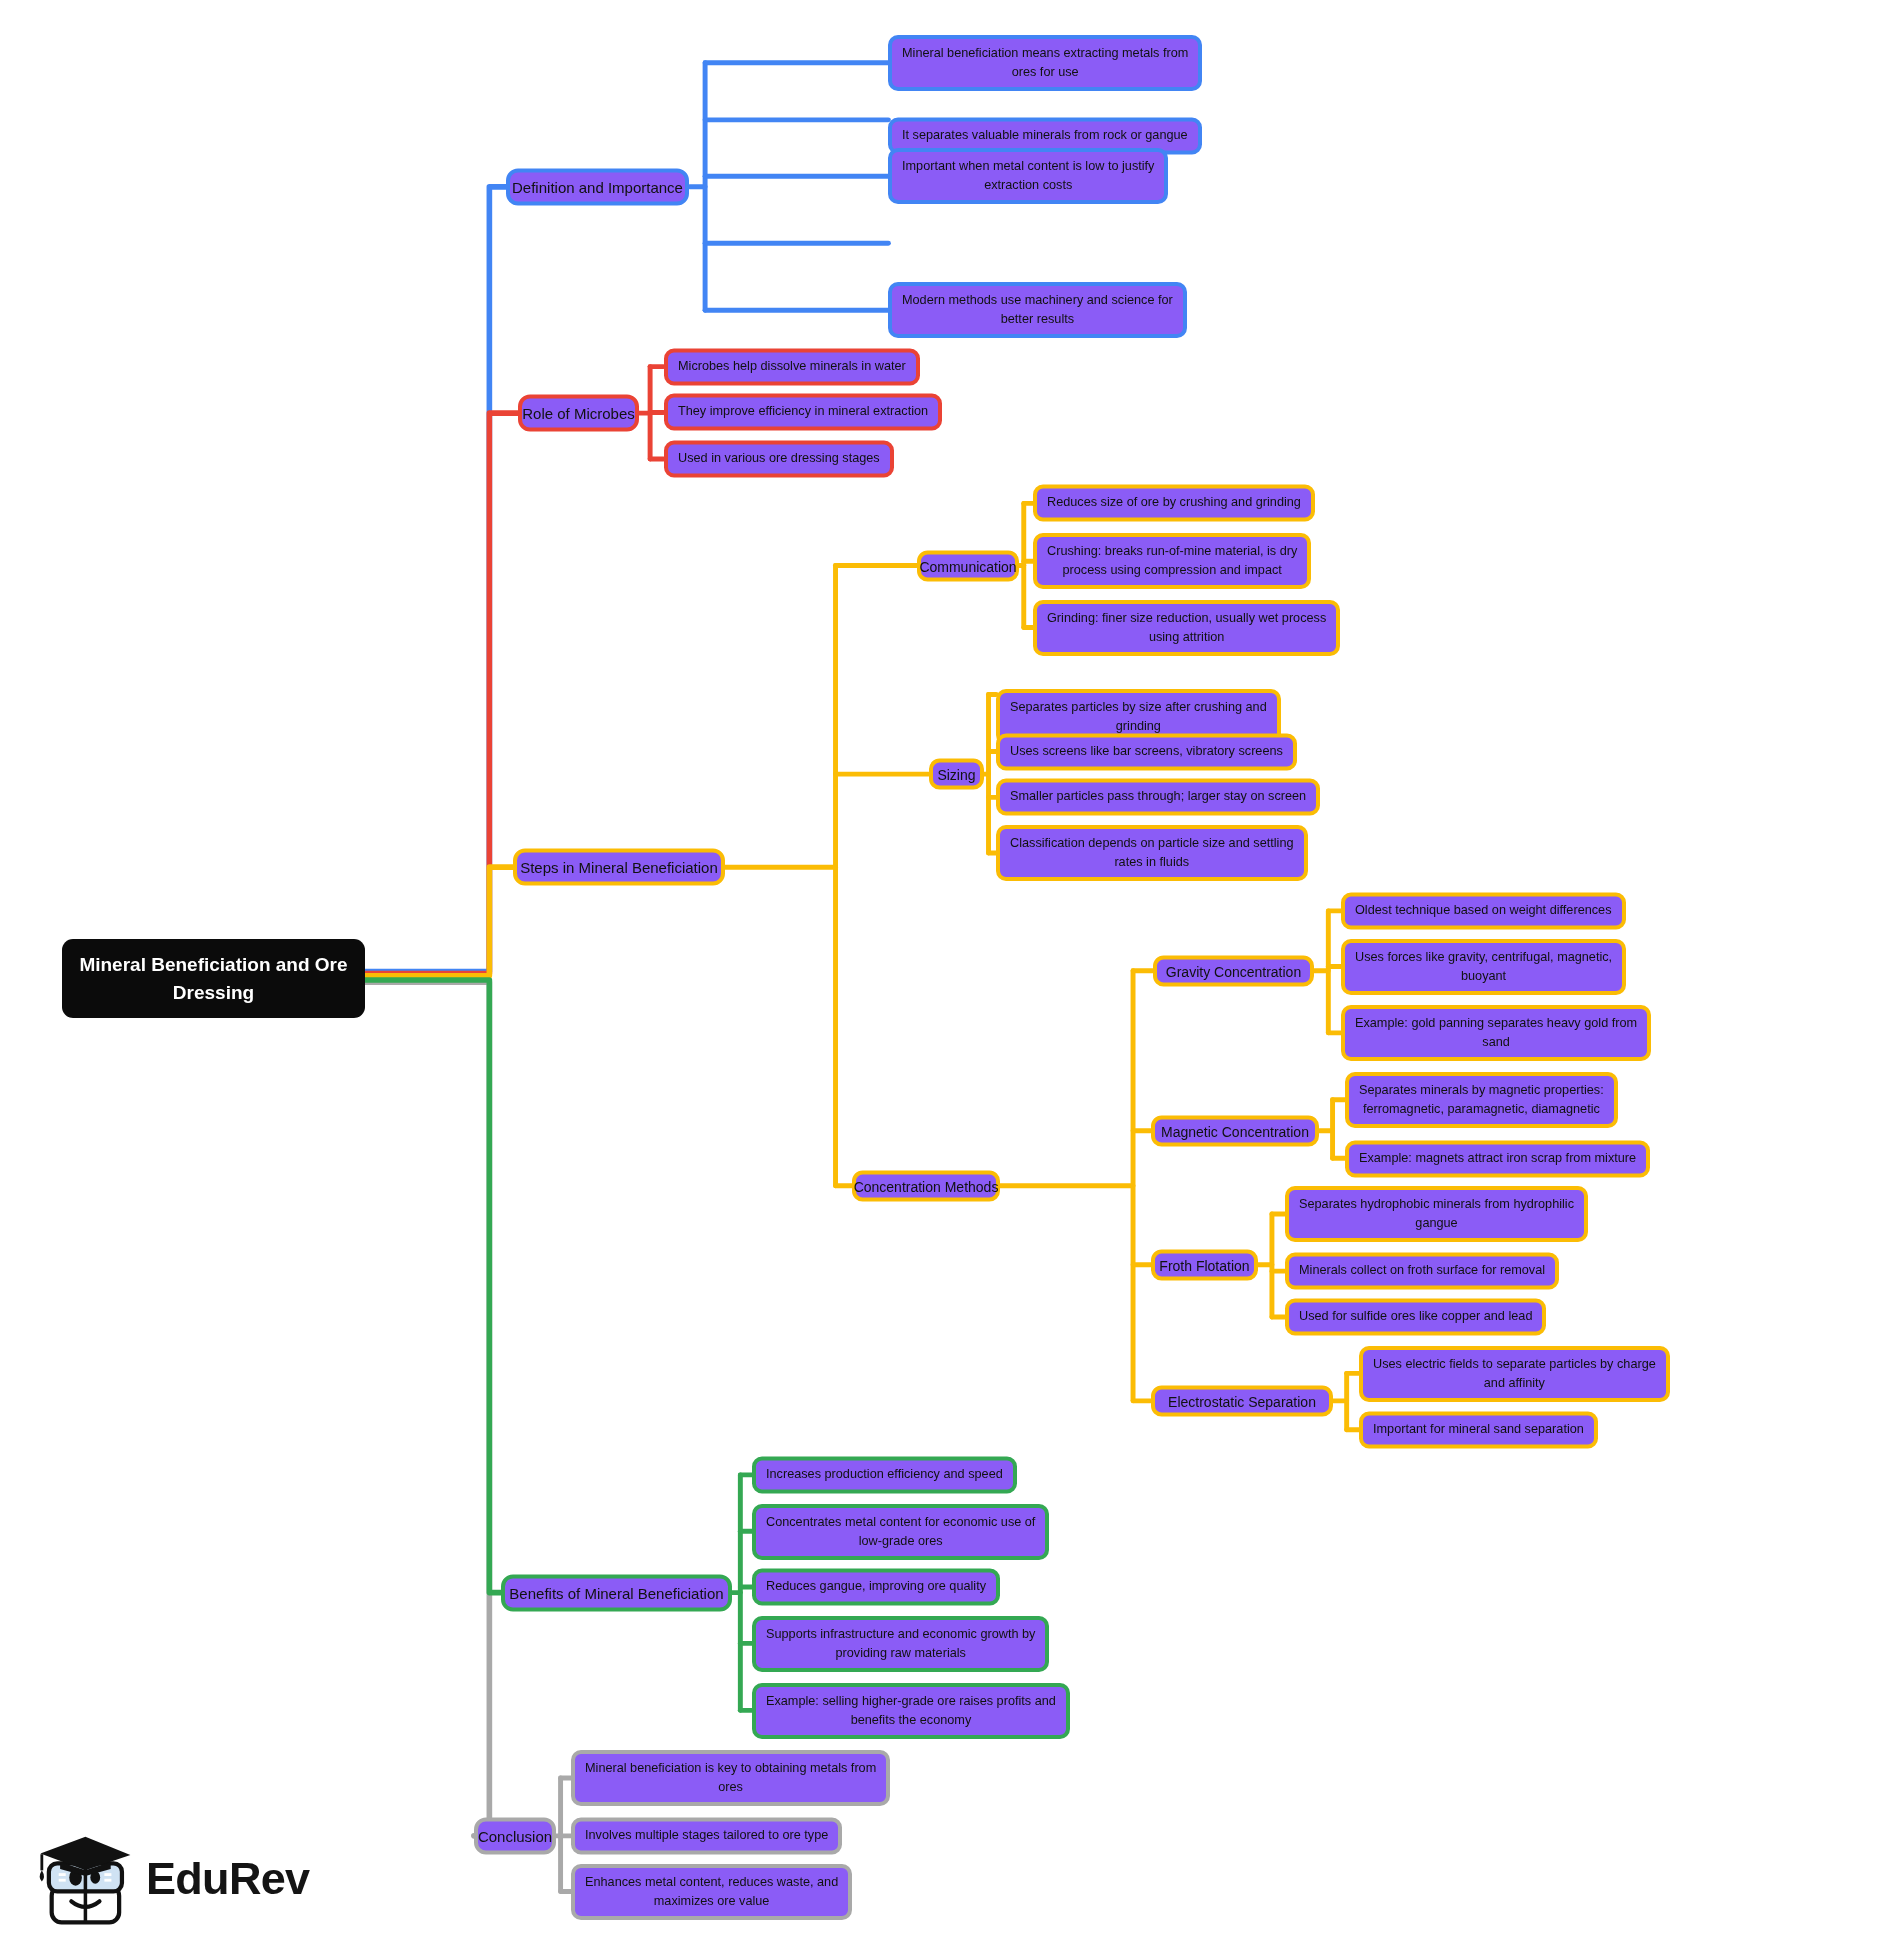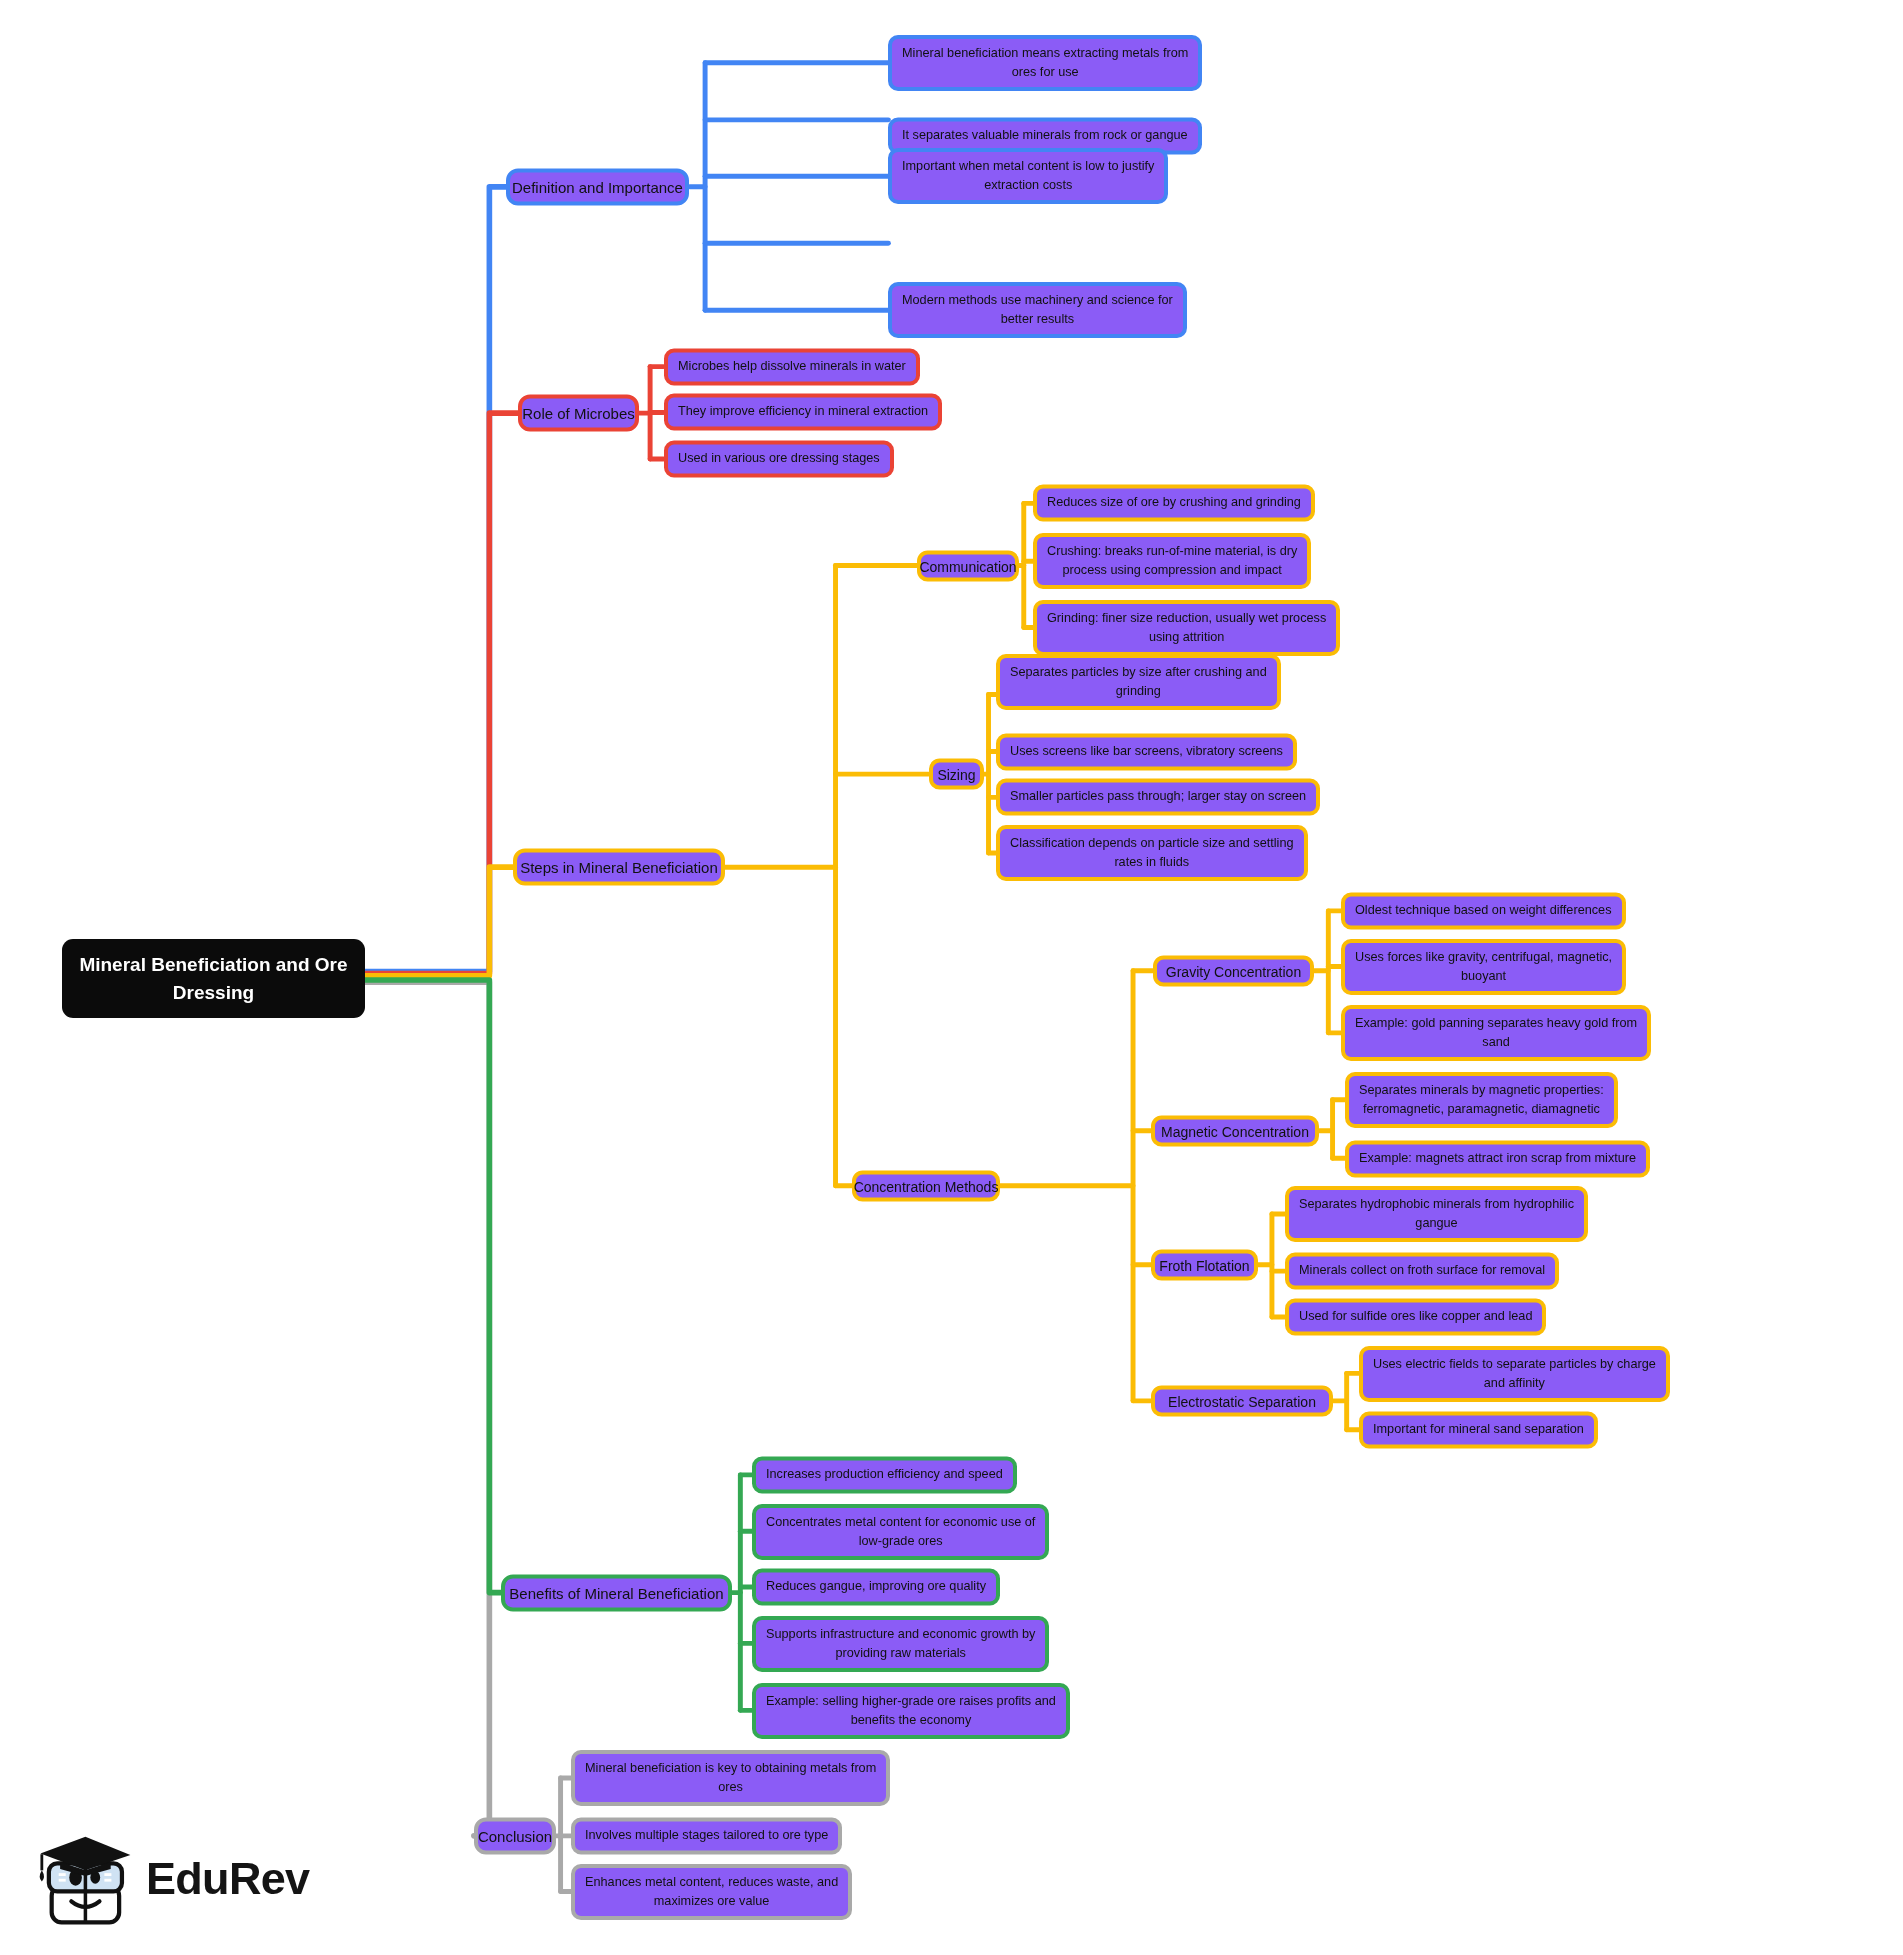--- a/index.html
+++ b/index.html
@@ -165,21 +165,21 @@
     <div class="node child" style="left: 664px; top: 412px; border-color: rgb(234, 67, 53);">They improve efficiency in mineral extraction</div>
     <div class="node child" style="left: 664px; top: 459px; border-color: rgb(234, 67, 53);">Used in various ore dressing stages</div>
     <div class="node head" style="left: 513px; top: 867px; width: 212px; border-color: rgb(251, 188, 5);">Steps in Mineral Beneficiation</div>
     <div class="node subhead" style="left: 917px; top: 566px; width: 102px; border-color: rgb(251, 188, 5);">Communication</div>
     <div class="node child" style="left: 1033px; top: 503px; border-color: rgb(251, 188, 5);">Reduces size of ore by crushing and grinding</div>
     <div class="node child" style="left: 1033px; top: 561px; border-color: rgb(251, 188, 5);">Crushing: breaks run-of-mine material, is dry
 process using compression and impact</div>
     <div class="node child" style="left: 1033px; top: 628px; border-color: rgb(251, 188, 5);">Grinding: finer size reduction, usually wet process
 using attrition</div>
     <div class="node subhead" style="left: 929px; top: 774px; width: 55px; border-color: rgb(251, 188, 5);">Sizing</div>
-    <div class="node child" style="left: 996px; top: 682px; border-color: rgb(251, 188, 5);">Separates particles by size after crushing and
+    <div class="node child" style="left: 996px; top: 717px; border-color: rgb(251, 188, 5);">Separates particles by size after crushing and
 grinding</div>
     <div class="node child" style="left: 996px; top: 752px; border-color: rgb(251, 188, 5);">Uses screens like bar screens, vibratory screens</div>
     <div class="node child" style="left: 996px; top: 797px; border-color: rgb(251, 188, 5);">Smaller particles pass through; larger stay on screen</div>
     <div class="node child" style="left: 996px; top: 853px; border-color: rgb(251, 188, 5);">Classification depends on particle size and settling
 rates in fluids</div>
     <div class="node subhead" style="left: 852px; top: 1186px; width: 148px; border-color: rgb(251, 188, 5);">Concentration Methods</div>
     <div class="node subhead" style="left: 1153px; top: 971px; width: 161px; border-color: rgb(251, 188, 5);">Gravity Concentration</div>
     <div class="node child" style="left: 1341px; top: 911px; border-color: rgb(251, 188, 5);">Oldest technique based on weight differences</div>
     <div class="node child" style="left: 1341px; top: 1033px; border-color: rgb(251, 188, 5);">Example: gold panning separates heavy gold from
 sand</div>

